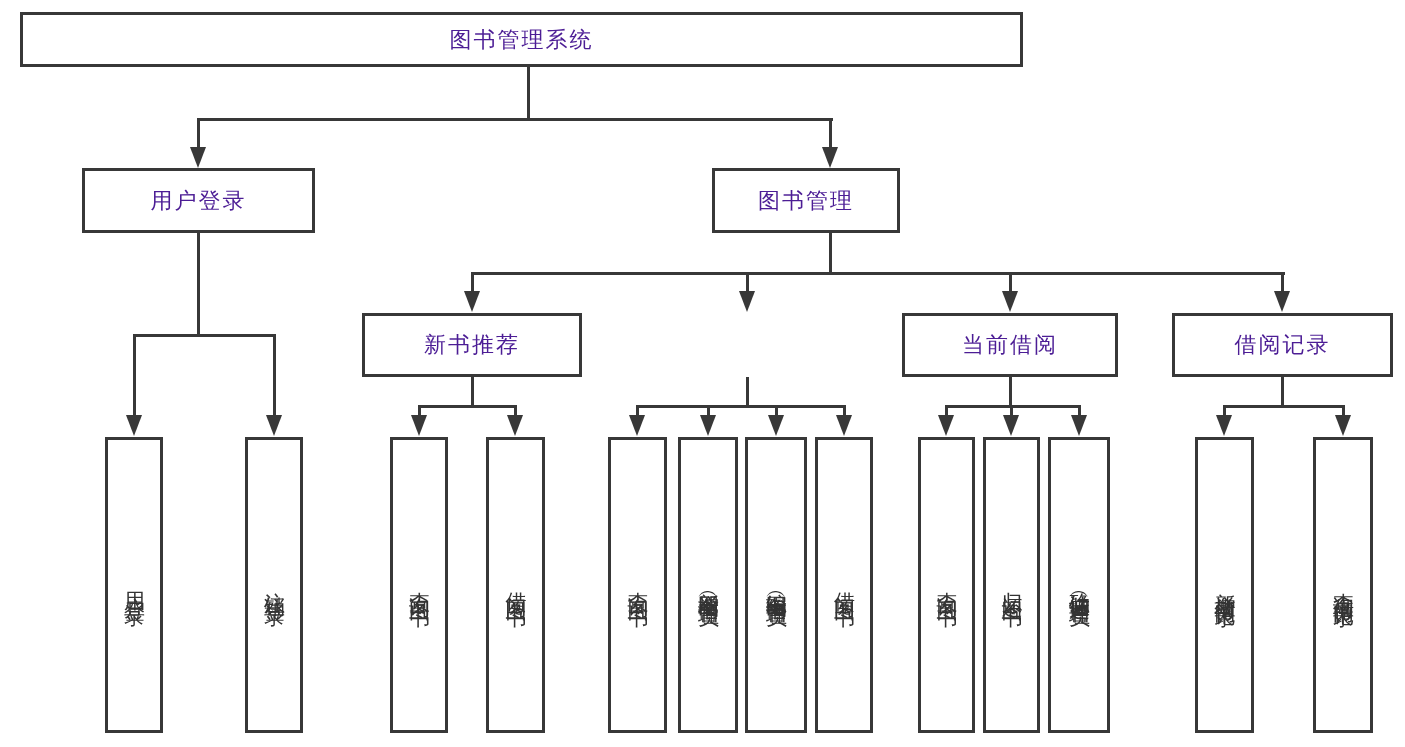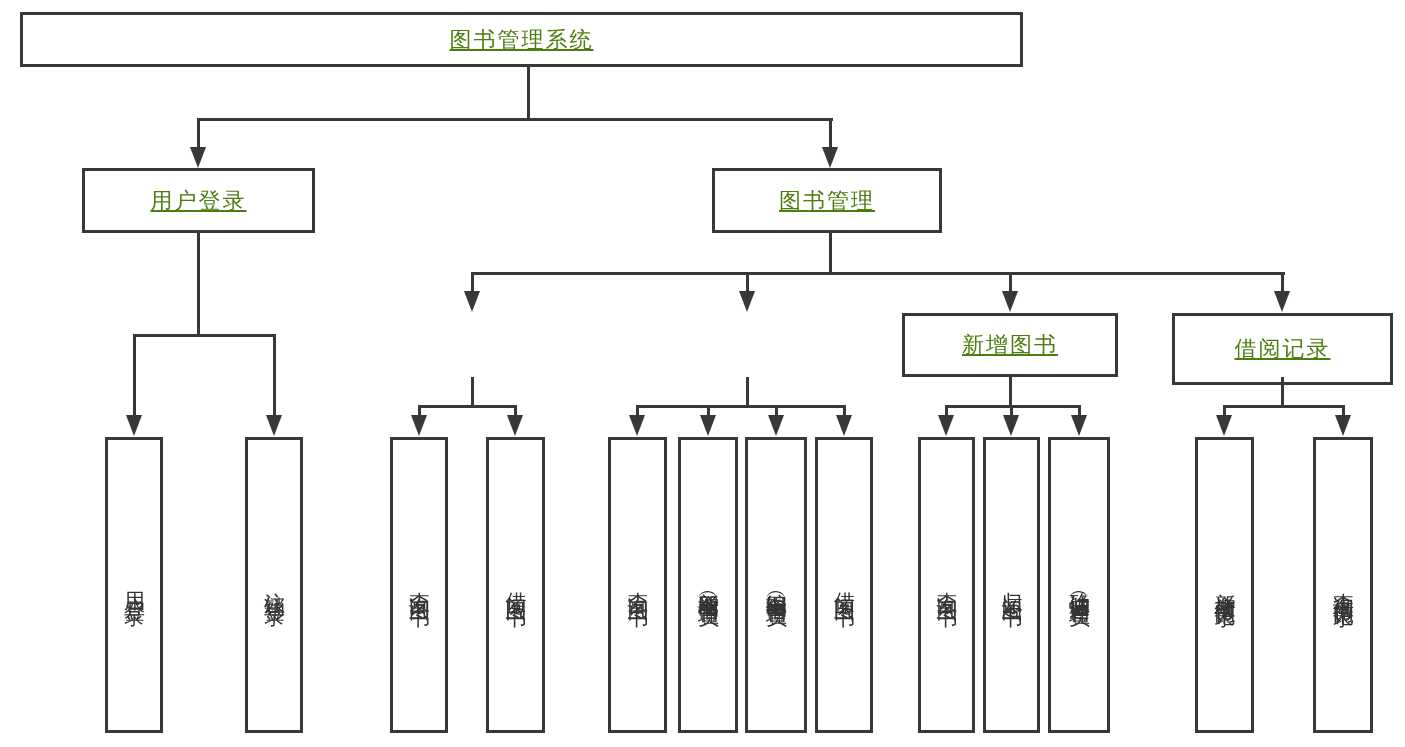--- a/index.html
+++ b/index.html
@@ -12,23 +12,22 @@
     background:#ffffff;
     display:flex;
     align-items:center;
     justify-content:center;
     box-sizing:border-box;
     color:#333333;
   }
   .hlabel{
     font-size:22px;
     letter-spacing:2px;
-    color:#4d7c0f;
+    color:#4c1d95;
     white-space:nowrap;
-    text-decoration:underline;
   }
   .vlabel{
     writing-mode:vertical-rl;
     text-orientation:mixed;
     font-size:21px;
     letter-spacing:5px;
     color:#333333;
     line-height:1;
     white-space:nowrap;
   }
@@ -63,21 +62,21 @@
   <div class="lv" style="left:527px;top:67px;height:52px;"></div>
   <div class="lh" style="left:197px;top:118px;width:636px;"></div>
   <div class="lv" style="left:197px;top:118px;height:32px;"></div>
   <div class="arr" style="left:190px;top:147px;"></div>
   <div class="lv" style="left:829px;top:118px;height:32px;"></div>
   <div class="arr" style="left:822px;top:147px;"></div>
 
   <div class="box" style="left:82px;top:168px;width:233px;height:65px;">
     <span class="hlabel">用户登录</span>
   </div>
-  <div class="box" style="left:712px;top:168px;width:230px;height:65px;">
+  <div class="box" style="left:712px;top:168px;width:188px;height:65px;">
     <span class="hlabel">图书管理</span>
   </div>
 
   <div class="lv" style="left:197px;top:233px;height:102px;"></div>
   <div class="lh" style="left:133px;top:334px;width:143px;"></div>
   <div class="lv" style="left:133px;top:334px;height:83px;"></div>
   <div class="arr" style="left:126px;top:415px;"></div>
   <div class="lv" style="left:273px;top:334px;height:83px;"></div>
   <div class="arr" style="left:266px;top:415px;"></div>
 
@@ -85,24 +84,27 @@
   <div class="lh" style="left:471px;top:272px;width:814px;"></div>
   <div class="lv" style="left:471px;top:272px;height:23px;"></div>
   <div class="arr" style="left:464px;top:291px;"></div>
   <div class="lv" style="left:746px;top:272px;height:23px;"></div>
   <div class="arr" style="left:739px;top:291px;"></div>
   <div class="lv" style="left:1009px;top:272px;height:23px;"></div>
   <div class="arr" style="left:1002px;top:291px;"></div>
   <div class="lv" style="left:1281px;top:272px;height:23px;"></div>
   <div class="arr" style="left:1274px;top:291px;"></div>
 
+  <div class="box" style="left:362px;top:313px;width:220px;height:64px;">
+    <span class="hlabel">新书推荐</span>
+  </div>
   <div class="box" style="left:902px;top:313px;width:216px;height:64px;">
-    <span class="hlabel">新增图书</span>
+    <span class="hlabel">当前借阅</span>
   </div>
-  <div class="box" style="left:1172px;top:313px;width:221px;height:72px;">
+  <div class="box" style="left:1172px;top:313px;width:221px;height:64px;">
     <span class="hlabel">借阅记录</span>
   </div>
 
   <div class="lv" style="left:471px;top:377px;height:29px;"></div>
   <div class="lh" style="left:418px;top:405px;width:99px;"></div>
   <div class="lv" style="left:418px;top:405px;height:12px;"></div>
   <div class="arr" style="left:411px;top:415px;"></div>
   <div class="lv" style="left:514px;top:405px;height:12px;"></div>
   <div class="arr" style="left:507px;top:415px;"></div>
 

